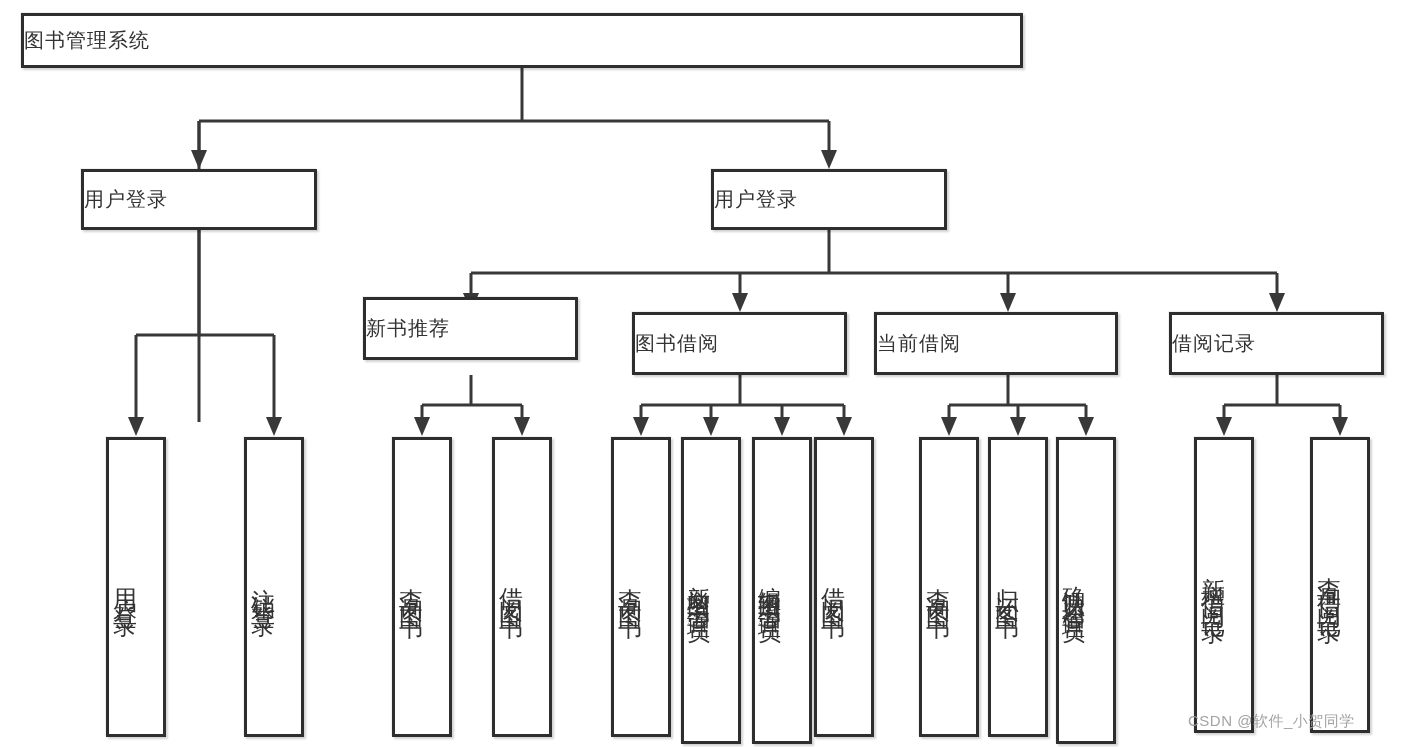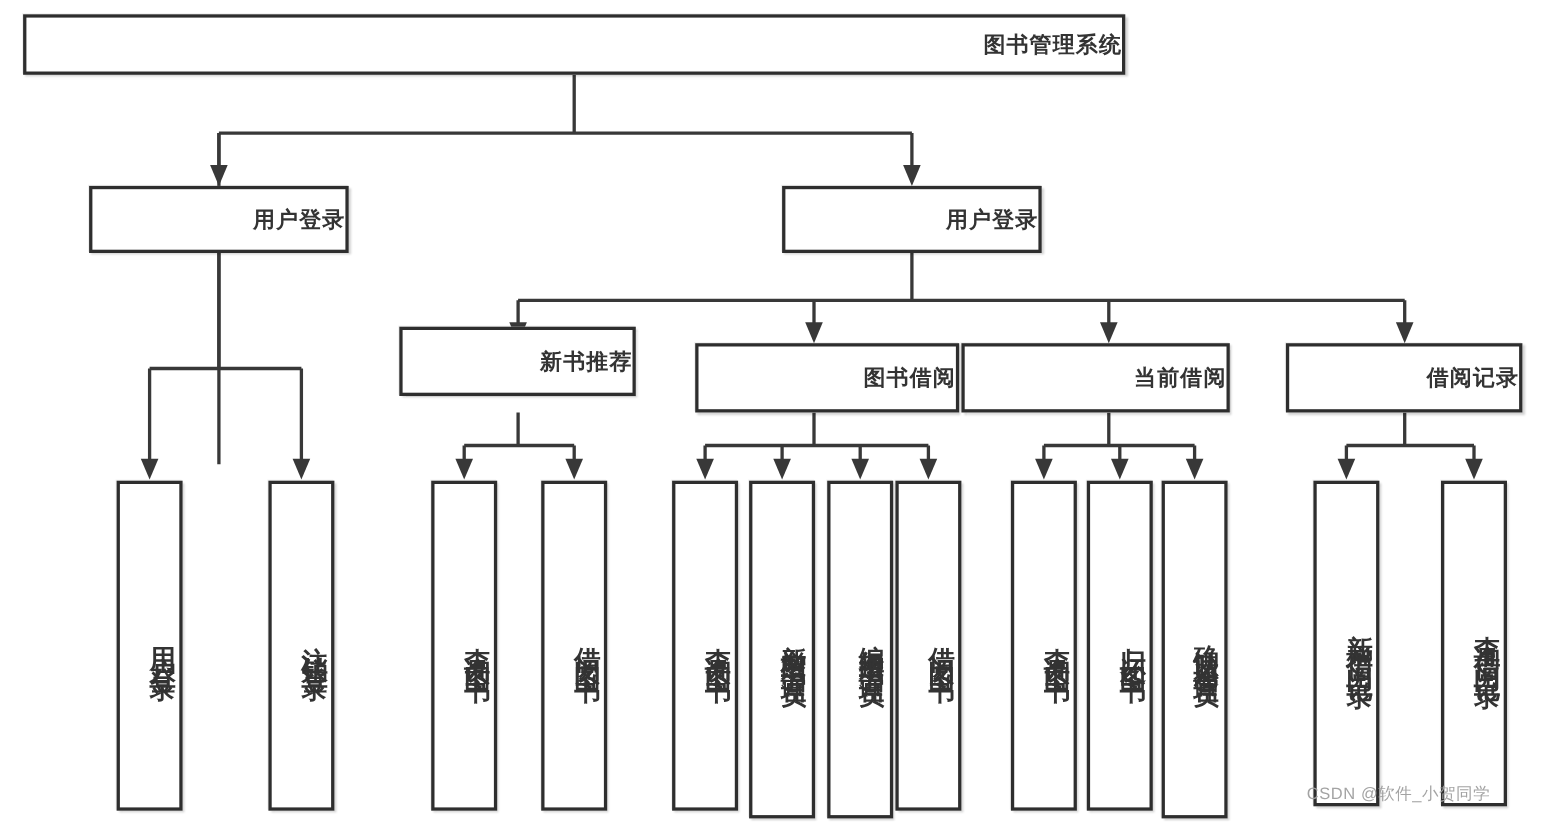--- a/index.html
+++ b/index.html
@@ -10,24 +10,23 @@
     font-family:"Liberation Sans","DejaVu Sans",sans-serif;
     color:#333333;
     overflow:hidden;
   }
   #wires{position:absolute;left:0;top:0;width:1405px;height:747px;}
   .node{
     position:absolute;
     box-sizing:border-box;
     background:#ffffff;
     border:3px solid #2e2e2e;
-    display:flex;align-items:center;justify-content:flex-end;
+    display:flex;align-items:center;justify-content:flex-start;
     box-shadow:2px 2px 2px rgba(0,0,0,0.18), -1px -1px 0 rgba(0,0,0,0.06);
     z-index:2;
-    font-weight:bold;
   }
   .hlabel{
     font-size:20px;letter-spacing:1px;white-space:nowrap;
   }
   .vnode{width:60px;}
   .vtext{
     writing-mode:vertical-rl;
     text-orientation:mixed;
     font-size:24px;
     letter-spacing:9px;
@@ -100,21 +99,21 @@
   <div class="node" style="left:81px;top:169px;width:236px;height:61px;">
     <span class="hlabel">用户登录</span>
   </div>
   <div class="node" style="left:711px;top:169px;width:236px;height:61px;">
     <span class="hlabel">用户登录</span>
   </div>
 
   <div class="node" style="left:363px;top:297px;width:215px;height:63px;">
     <span class="hlabel">新书推荐</span>
   </div>
-  <div class="node" style="left:632px;top:312px;width:240px;height:63px;">
+  <div class="node" style="left:632px;top:312px;width:215px;height:63px;">
     <span class="hlabel">图书借阅</span>
   </div>
   <div class="node" style="left:874px;top:312px;width:244px;height:63px;">
     <span class="hlabel">当前借阅</span>
   </div>
   <div class="node" style="left:1169px;top:312px;width:215px;height:63px;">
     <span class="hlabel">借阅记录</span>
   </div>
 
   <div class="node vnode" style="left:106px;top:437px;height:300px;">

